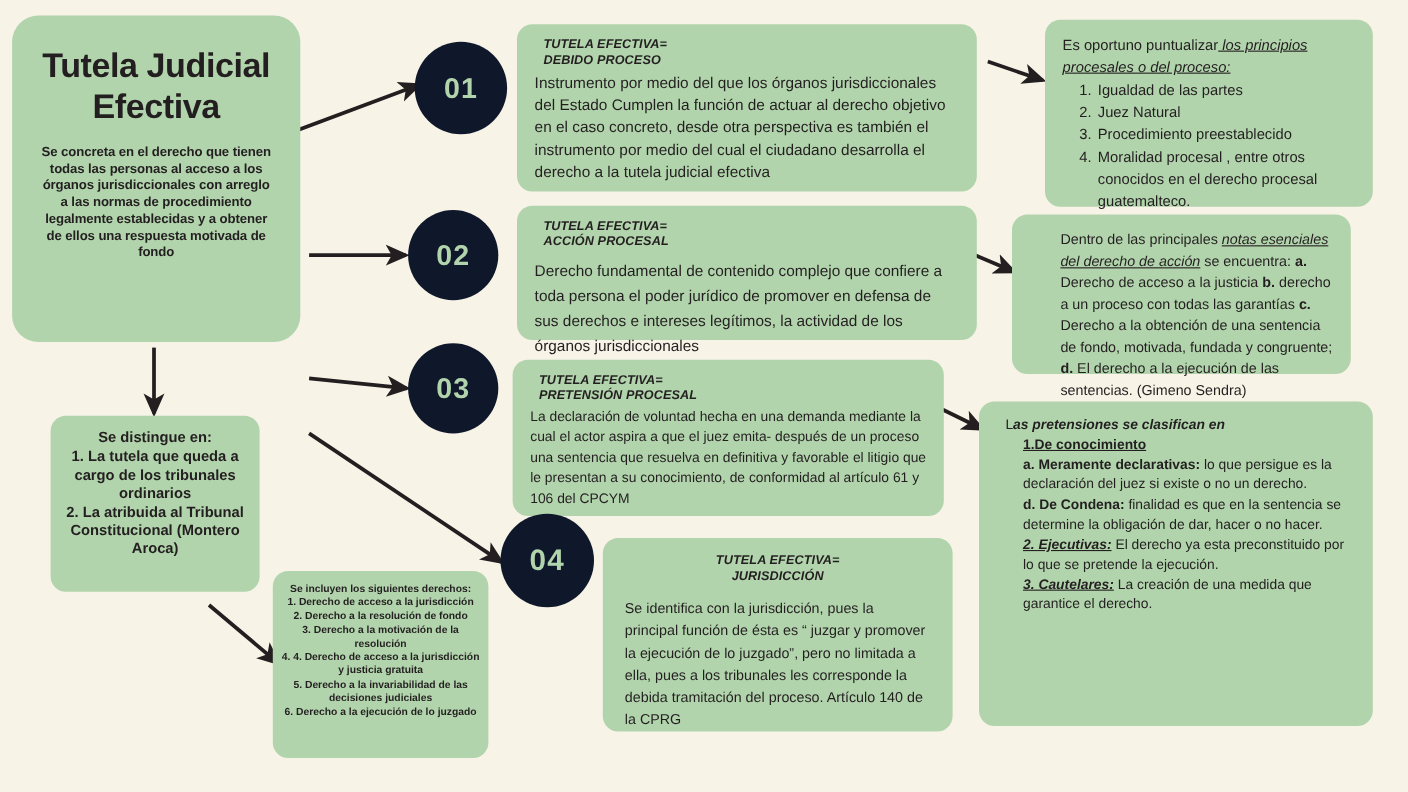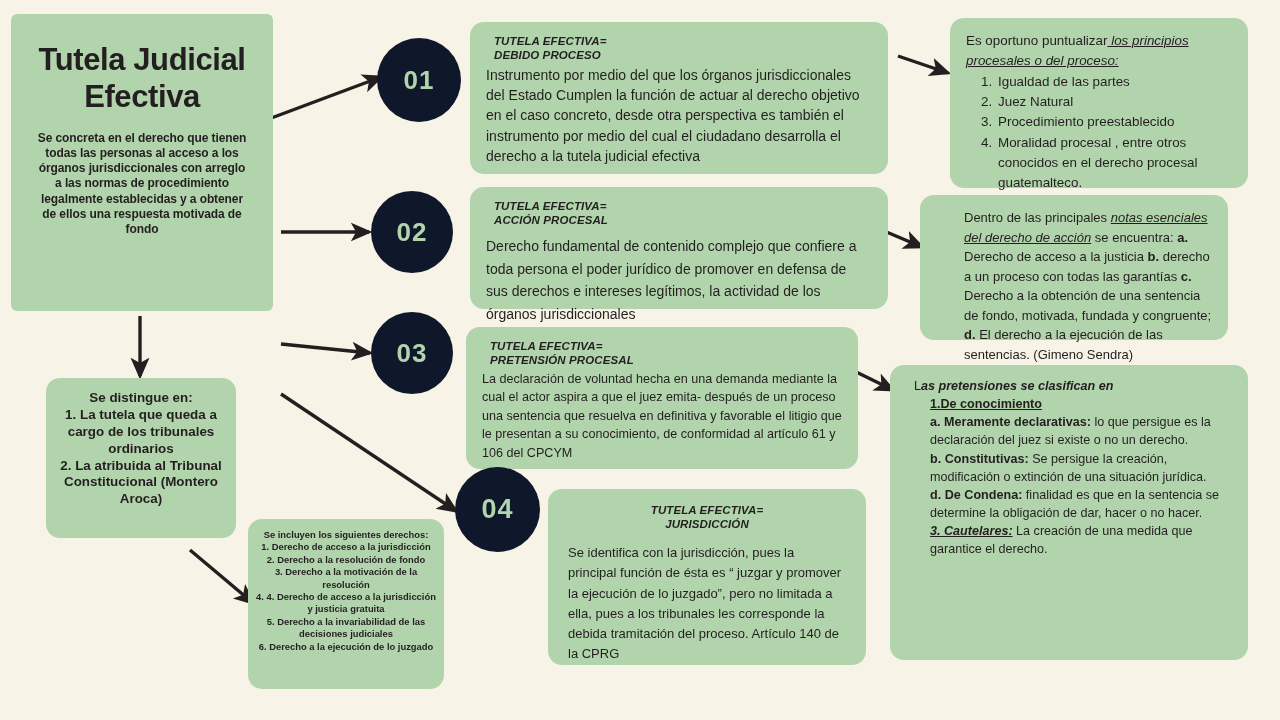--- a/index.html
+++ b/index.html
@@ -45,21 +45,21 @@
     justify-content: center;
     z-index: 3;
     color: #b2d4ac;
     font-weight: bold;
     letter-spacing: 1px;
   }
 
   
   #title-card {
     left: 11px; top: 14px; width: 262px; height: 297px;
-    border-radius: 6px;
+    border-radius: 24px;
     padding: 28px 14px 12px 14px;
     text-align: center;
   }
   #title-card .title {
     font-size: 31px;
     font-weight: bold;
     line-height: 1.18;
     letter-spacing: -0.4px;
   }
   #title-card .subtitle {
@@ -249,23 +249,23 @@
     <div class="p-head">
       <span>L</span><span class="u-bi" style="text-decoration:none;">as pretensiones se clasifican en</span>
     </div>
     <div class="p-sub">
       <span class="u-bi" style="font-style:normal;">1.De conocimiento</span>
     </div>
     <div class="p-item">
       <span class="b">a. Meramente declarativas:</span><span> lo que persigue es la declaración del juez si existe o no un derecho.</span>
     </div>
     <div class="p-item">
-      <span class="b">b. Constitutivas:</span><span> Se persigue la creación, modificación o extinción de una situación jurídica.</span>
-    </div>
-    <div class="p-item">
       <span class="b">d. De Condena:</span><span> finalidad es que en la sentencia se determine la obligación de dar, hacer o no hacer.</span>
     </div>
     <div class="p-item">
+      <span class="u-bi">2. Ejecutivas:</span><span> El derecho ya esta preconstituido por lo que se pretende la ejecución.</span>
+    </div>
+    <div class="p-item">
       <span class="u-bi">3. Cautelares:</span><span> La creación de una medida que garantice el derecho.</span>
     </div>
   </div>
 
 </div>
 
 </body></html>

